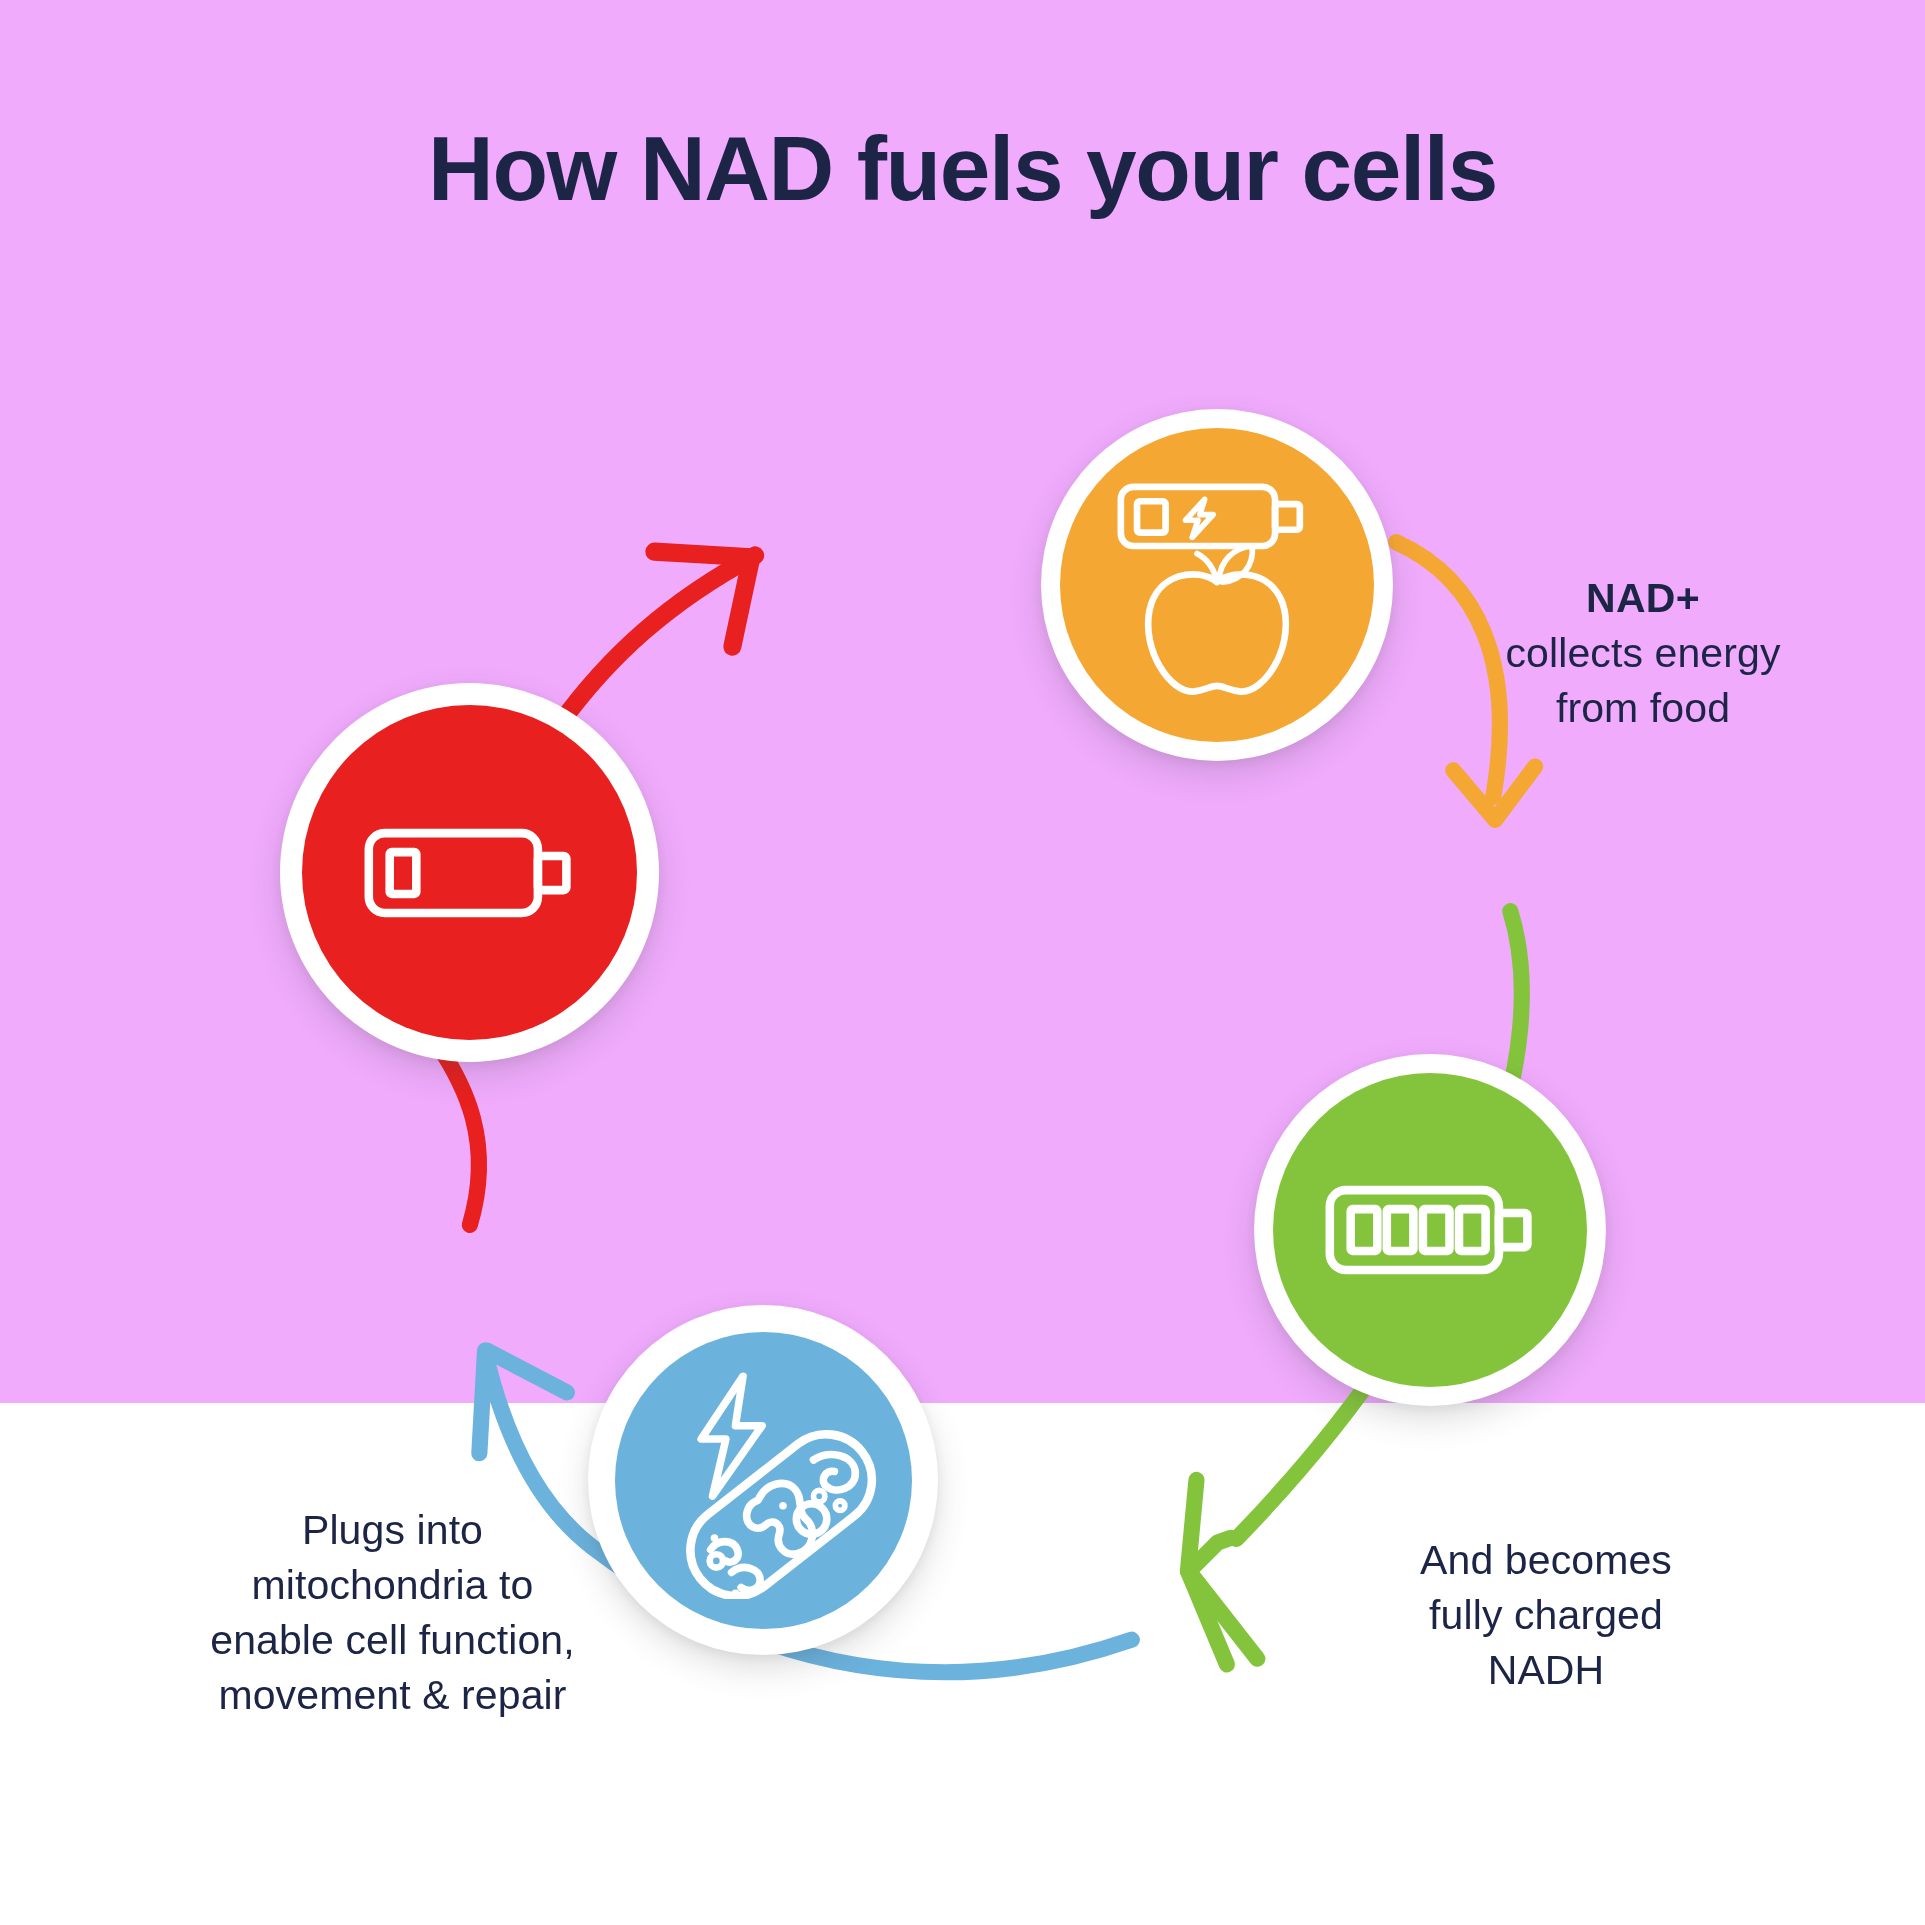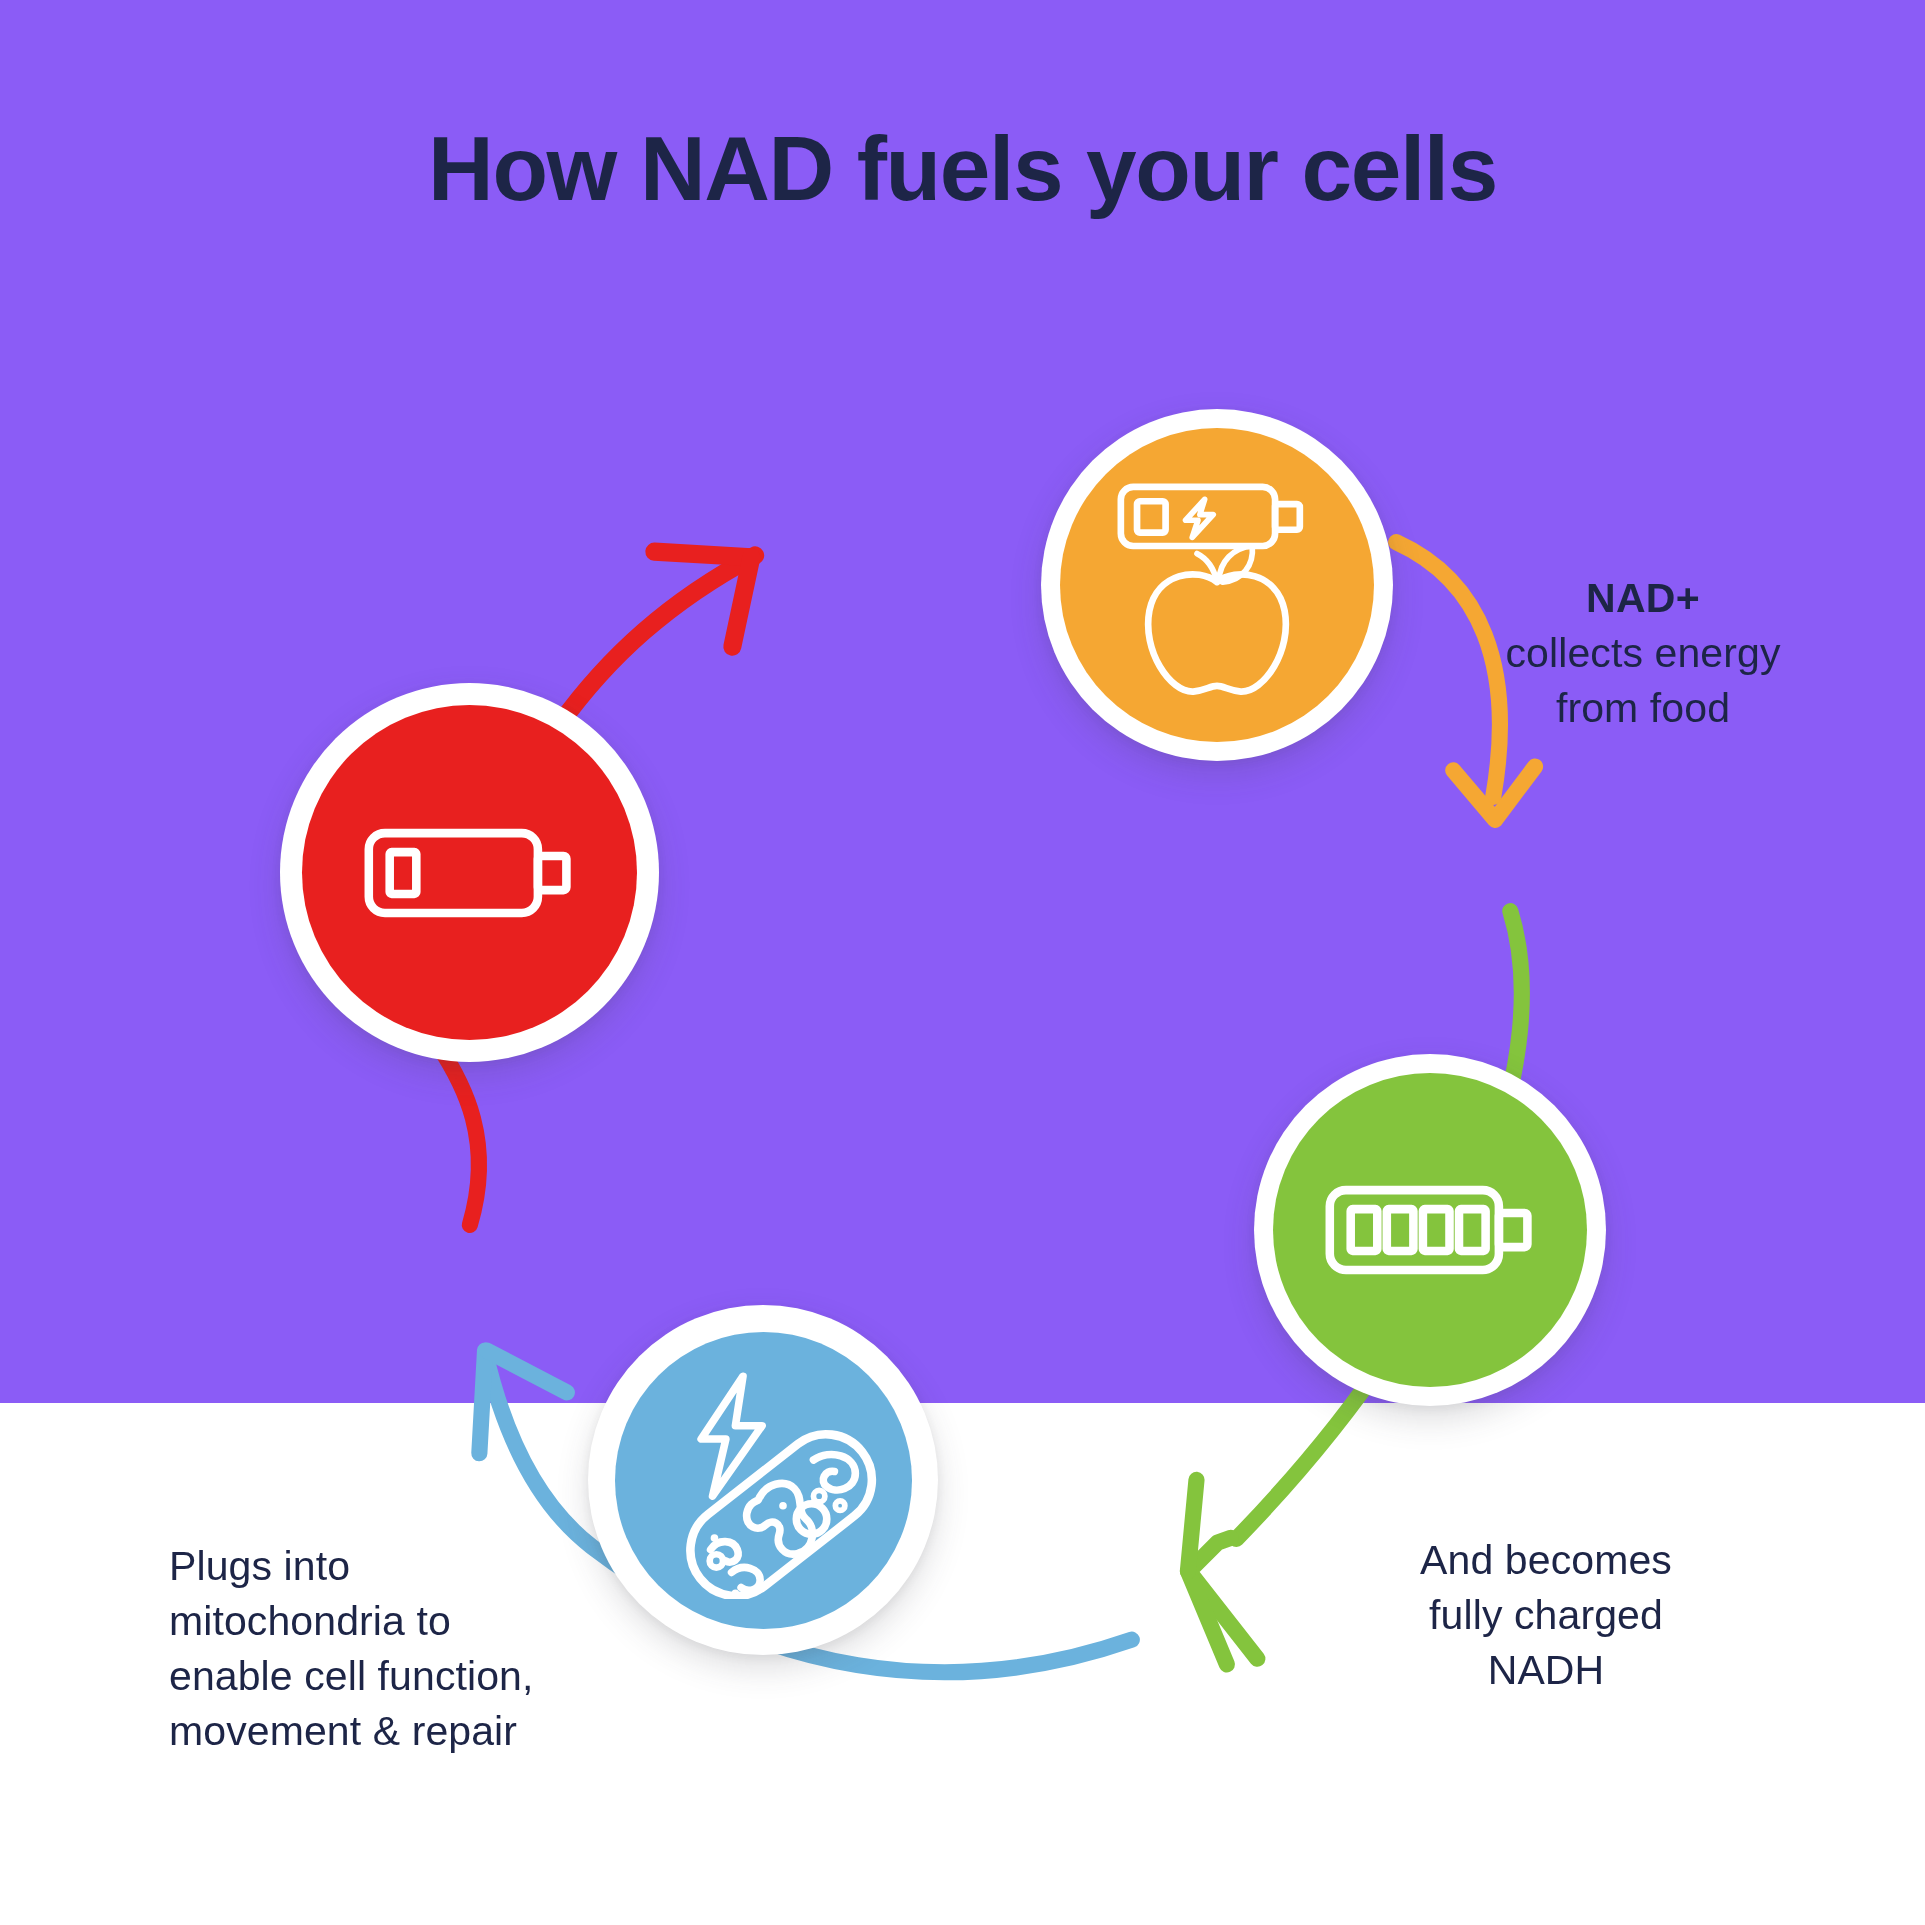--- a/index.html
+++ b/index.html
@@ -14,21 +14,21 @@
     overflow: hidden;
     font-family: "Liberation Sans", sans-serif;
     -webkit-font-smoothing: antialiased;
   }
 
   .canvas {
     position: absolute;
     inset: 0;
     width: 1925px;
     height: 1403px;
-    background: #8b5cf6;
+    background: #f0abfc;
   }
 
   
   .title {
     position: absolute;
     top: 120px;
     left: 0;
     width: 1925px;
     text-align: center;
     font-size: 91px;
@@ -147,21 +147,21 @@
   #cap-green {
     left: 1356px;
     top: 1533px;
     width: 380px;
     text-align: center;
   }
   #cap-blue {
     left: 169px;
     top: 1503px;
     width: 447px;
-    margin-top: 36px;
+    text-align: center;
   }
 </style>
 </head>
 <body>
 
 <div class="canvas">
 
   <div class="title">How NAD fuels your cells</div>
 
   <svg class="arrows" viewBox="0 0 2024 2024">

